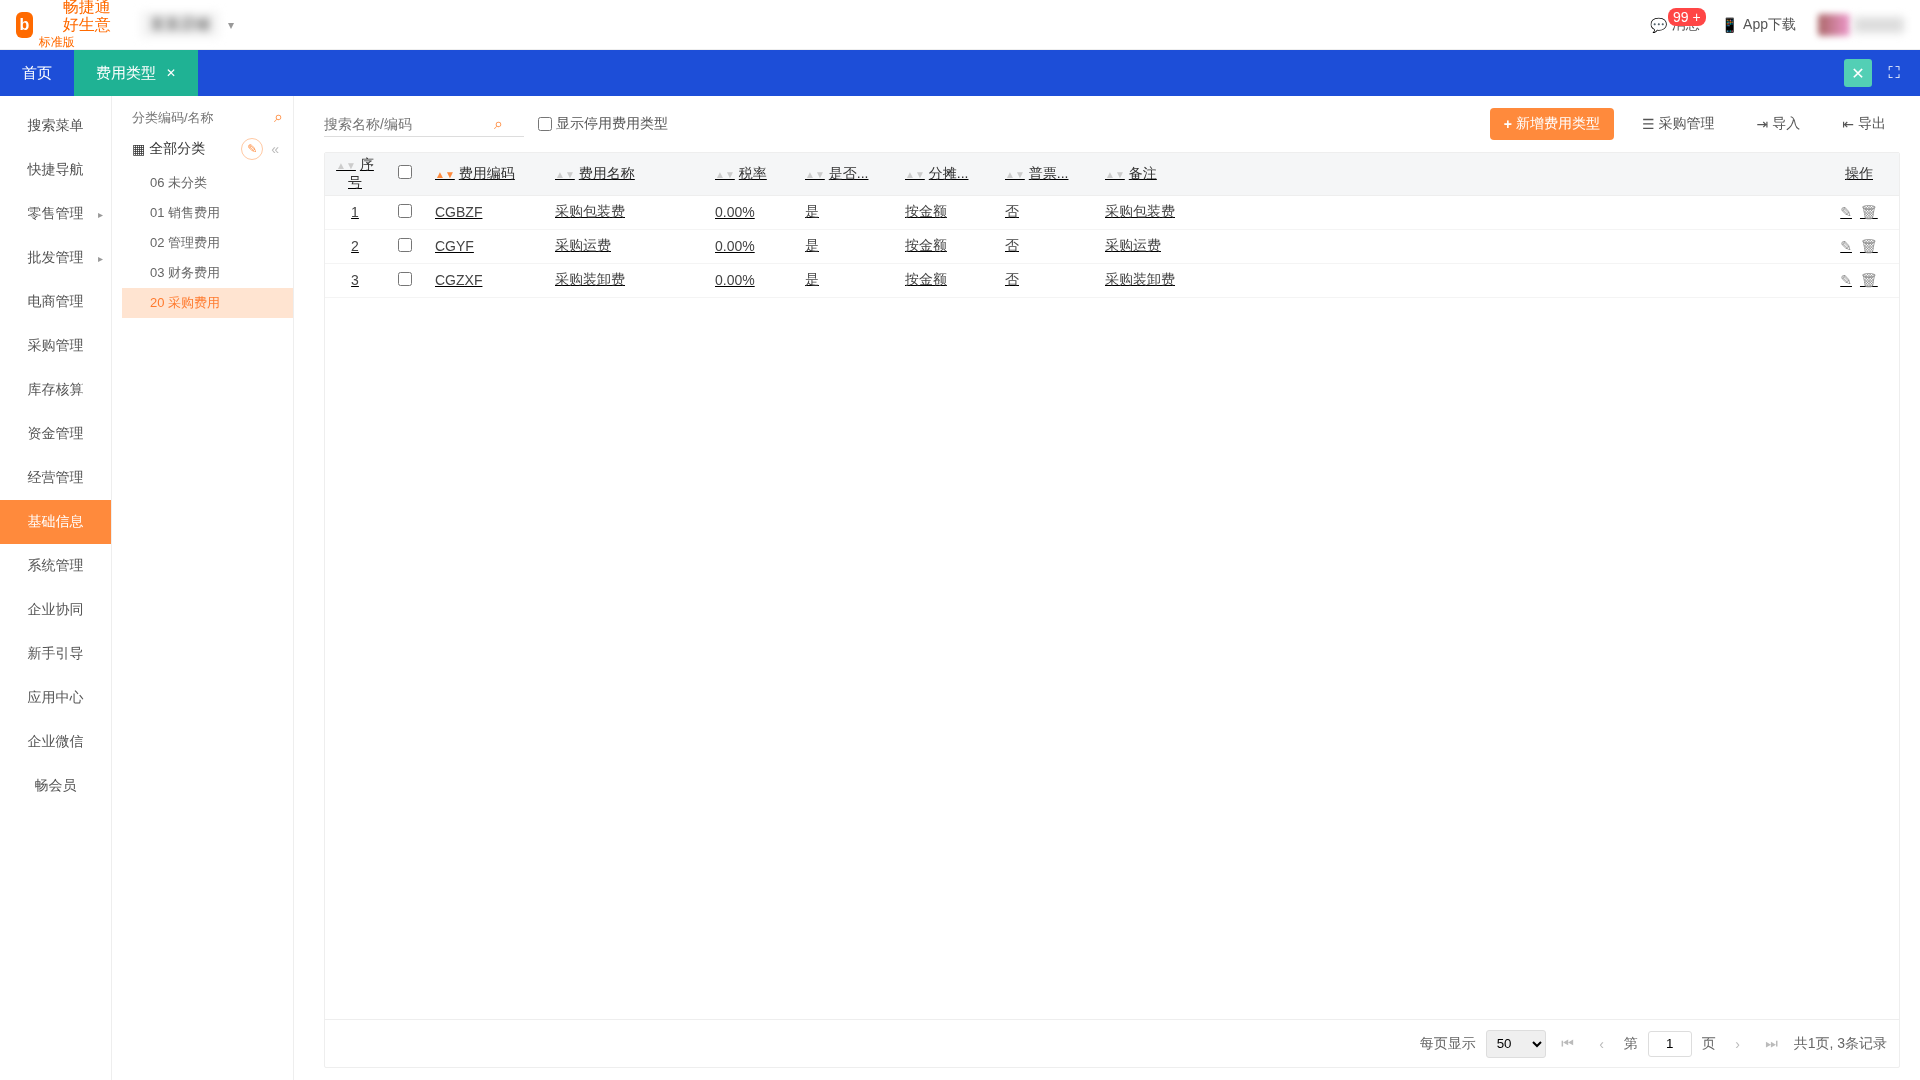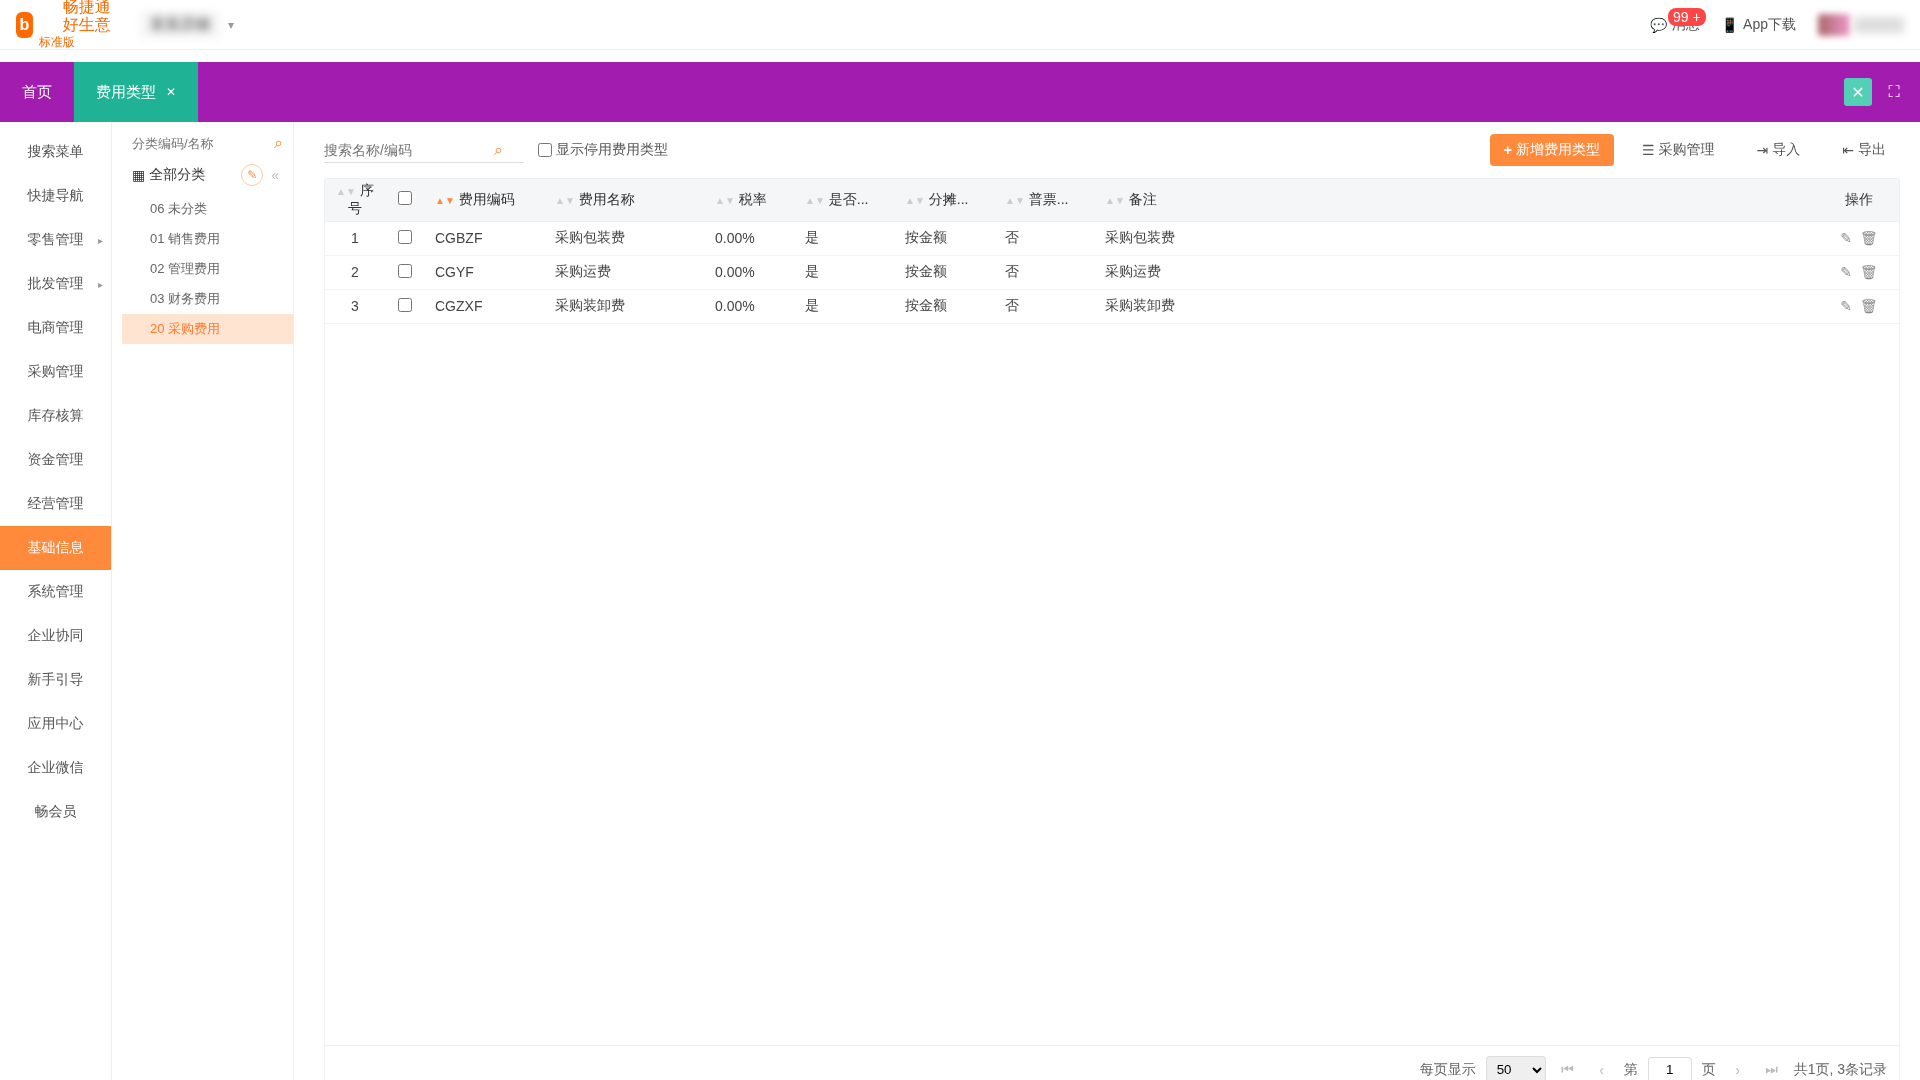--- a/index.html
+++ b/index.html
@@ -13,21 +13,21 @@
 .logo-sub { font-size: 12px; color: #ff6a00;}
 .shop-name { margin-left: 24px; color:#333; font-size:15px; background:#f5f5f5; padding:4px 10px; border-radius:4px; filter:blur(4px);}
 .chevron-down { margin-left:8px; color:#999; font-size:12px;}
 .header-right { margin-left:auto; display:flex; align-items:center; gap:22px; }
 .hr-item { display:flex; align-items:center; gap:4px; font-size:14px; color:#555; cursor:pointer; position:relative;}
 .badge { position:absolute; top:-8px; right:-6px; background:#ff4646; color:#fff; font-size:14px; border-radius:8px; padding:1px 5px;}
 .avatar { width:32px; height:22px; background:linear-gradient(90deg,#a66,#e9c); border-radius:3px; filter:blur(3px);}
 .uname { color:#333; font-size:14px; filter:blur(4px); width:50px; height:16px; background:#ddd;}
 
 
-.tabbar { height: 60px; background:#a21caf; display:flex; align-items:center; position:relative;margin-top:12px;}
+.tabbar { height: 46px; background:#1d4ed8; display:flex; align-items:center; position:relative;}
 .tab { padding:0 22px; height:100%; display:flex; align-items:center; color:#fff; font-size:15px; cursor:pointer; gap:6px;}
 .tab.active { background:#1fb294; }
 .tab-close { font-size:12px; margin-left:4px;}
 .tabbar-actions { margin-left:auto; display:flex; align-items:center; gap:8px; padding-right:12px;}
 .tb-btn { width:28px; height:28px; display:flex; align-items:center; justify-content:center; color:#fff; cursor:pointer; border-radius:3px;}
 .tb-btn.close-bg{ background:#53cfb5;}
 
 
 .body { display:flex; height: calc(1080px - 50px - 46px); gap: 10px; }
 
@@ -67,21 +67,21 @@
 table { width:100%; border-collapse:collapse; font-size:14px;}
 thead th { background:#f5f6f7; height:42px; text-align:left; padding:0 10px; font-weight:500; color:#333; border-bottom:1px solid #eee;}
 thead th .sort{color:#ccc; font-size:10px; margin-right:4px;}
 thead th.sorted .sort{color:#ff8a3c;}
 tbody td { height:34px; padding:0 10px; color:#444; border-bottom:1px solid #f4f4f4;}
 tbody td.center, thead th.center{text-align:center;}
 .row-check{width:14px;height:14px;}
 .op-col{width:80px; text-align:center;}
 .op-icon{color:#888; cursor:pointer; margin:0 4px; font-size:14px;}
 
-.table-body{flex:1;}
+.table-body{flex:1;text-decoration:underline;}
 
 
 .pager { height:48px; border-top:1px solid #eee; display:flex; align-items:center; justify-content:flex-end; gap:10px; font-size:14px; color:#666; padding-right:12px;}
 .pager select{height:28px; border:1px solid #ddd; border-radius:3px; padding:0 6px; width:60px;}
 .pager .pbtn{ width:24px; height:24px; display:flex;align-items:center;justify-content:center; color:#bbb; cursor:pointer;}
 .pager input{width:44px; height:26px; border:1px solid #ddd; border-radius:3px; text-align:center;}
 
 
 .i{font-style:normal; font-family:Arial,sans-serif;}
 </style>

